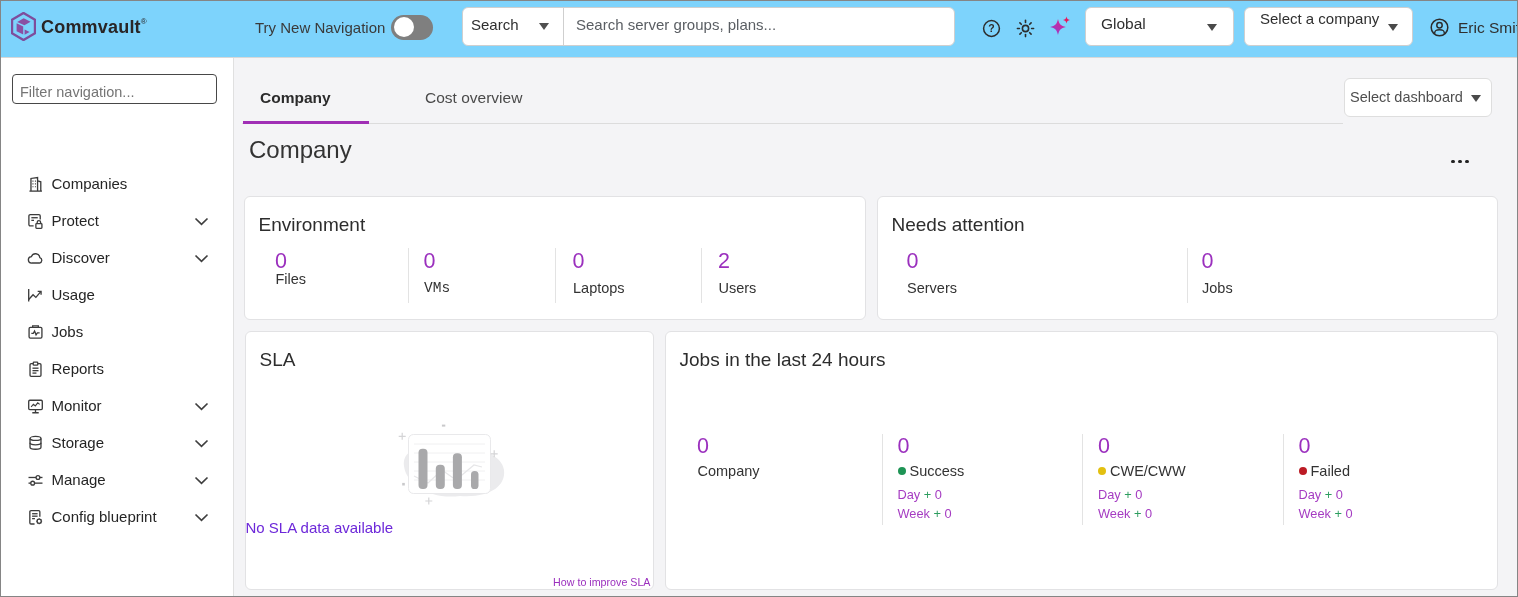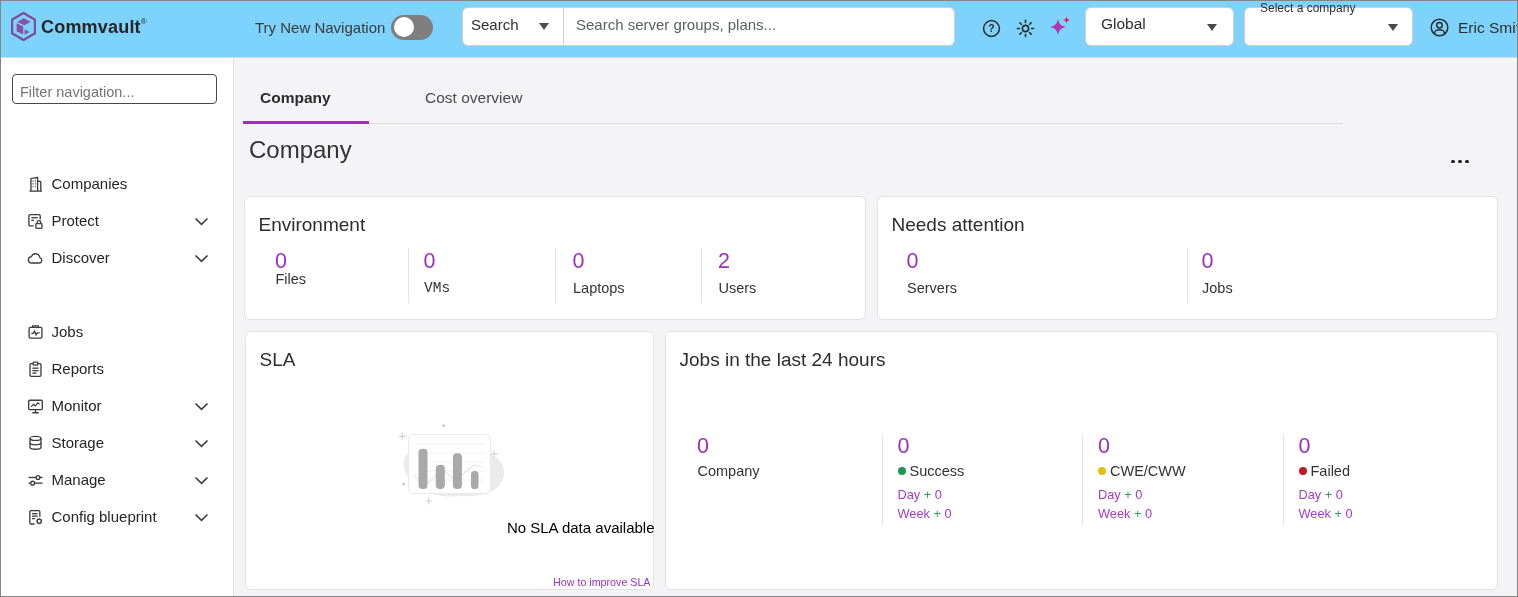--- a/index.html
+++ b/index.html
@@ -82,21 +82,21 @@
         </defs>
       <path d="M11 4 C12.2 9.4 13.6 10.8 19 12 C13.6 13.2 12.2 14.6 11 20 C9.8 14.6 8.4 13.2 3 12 C8.4 10.8 9.8 9.4 11 4 Z" fill="url(#spg)"></path>
       <path d="M19.5 1.5 C20.1 3.9 20.6 4.4 23 5 C20.6 5.6 20.1 6.1 19.5 8.5 C18.9 6.1 18.4 5.6 16 5 C18.4 4.4 18.9 3.9 19.5 1.5 Z" fill="#e8175c"></path>
     </svg>
 
     <div class="abs bordered" style="left:1084px; top:6px; width:149px; height:39px;"></div>
     <div class="abs hdrtxt" style="left:1100px; top:14px; color:#2f2f2f;">Global</div>
     <div class="abs caret" style="left:1206px; top:23px;"></div>
 
     <div class="abs bordered" style="left:1243px; top:6px; width:169px; height:39px;"></div>
-    <div class="abs" style="left:1259px; top:0; font-size:12px; color:#2f2f2f;">Select a company</div>
+    <div class="abs" style="left:1259px; top:9px; font-size:15px; color:#2f2f2f;">Select a company</div>
     <div class="abs caret" style="left:1387px; top:23px;"></div>
 
     <svg class="abs" style="left:1429px; top:17px;" width="19" height="19" viewBox="0 0 19 19">
       <circle cx="9.5" cy="9.5" r="8.3" fill="none" stroke="#2c2c2c" stroke-width="1.5"></circle>
       <circle cx="9.5" cy="7.2" r="2.7" fill="none" stroke="#2c2c2c" stroke-width="1.5"></circle>
       <path d="M4.6 15.7 C4.6 12.6 5.8 11.7 9.5 11.7 C13.2 11.7 14.4 12.6 14.4 15.7" fill="none" stroke="#2c2c2c" stroke-width="1.5"></path>
     </svg>
     <div class="abs hdrtxt" style="left:1457px; top:18px; color:#2f2f2f; white-space:nowrap;">Eric Smith</div>
   </div>
 
@@ -134,20 +134,28 @@
         </svg>
     </div>
     <div class="navrow" style="top:182px;">
       <svg class="ic" width="18" height="18" viewBox="0 0 18 18" fill="none" stroke="#3c3c3c" stroke-width="1.4">
         <path d="M5 13.8 a3.4 3.4 0 0 1 -0.3 -6.8 A4.6 4.6 0 0 1 13.6 8 a3 3 0 0 1 -0.4 5.8 Z"></path>
       </svg>
       <span class="nt">Discover</span>
       <svg class="ch" width="15" height="9" viewBox="0 0 15 9" fill="none" stroke="#3f3f3f" stroke-width="1.7">
           <path d="M1.5 1.5 L7.5 7.3 L13.5 1.5"></path>
         </svg>
+    </div>
+    <div class="navrow" style="top:219px;">
+      <svg class="ic" width="18" height="18" viewBox="0 0 18 18" fill="none" stroke="#3c3c3c" stroke-width="1.4">
+        <path d="M1.8 15.4 V2.2"></path>
+        <path d="M1.8 13.2 L6.4 8.2 L9.4 11 L14.6 4.9"></path>
+        <path d="M14.9 8.2 V4.6 H11.3"></path>
+      </svg>
+      <span class="nt">Usage</span>
     </div>
     <div class="navrow" style="top:256px;">
       <svg class="ic" width="18" height="18" viewBox="0 0 18 18" fill="none" stroke="#3c3c3c" stroke-width="1.4">
         <rect x="2.2" y="3.6" width="13.6" height="11.4" rx="1.4"></rect>
         <path d="M6 3.6 V2 h6 v1.6"></path>
         <path d="M4.6 10 h2 l1.4 -2.6 1.6 4 1.4 -2 h2.4"></path>
       </svg>
       <span class="nt">Jobs</span>
     </div>
     <div class="navrow" style="top:293px;">
@@ -218,20 +226,24 @@
         </svg>
     </div>
   </div>
 
   <div id="main">
 
     <div class="abs" style="left:8px; top:64.5px; width:1101px; height:1px; background:#dcdcdc;"></div>
     <div class="abs" style="left:26px; top:31px; font-size:15.5px; font-weight:700; color:#2b2b2b;">Company</div>
     <div class="abs" style="left:191px; top:31px; font-size:15.5px; color:#4a4a4a;">Cost overview</div>
     <div class="abs" style="left:9px; top:62.5px; width:126px; height:3px; background:#a02fb5;"></div>
+    <div class="abs" style="left:1110px; top:20px; width:148px; height:39px; background:#fff; border:1px solid #dedede; border-radius:6px;">
+      <span style="position:absolute; left:5px; top:10px; font-size:14.5px; color:#4f4f4f; white-space:nowrap;">Select dashboard</span>
+      <span class="caret" style="position:absolute; right:10px; top:16px; border-top-width:7px; border-left-width:5.5px; border-right-width:5.5px;"></span>
+    </div>
 
     <div class="abs" style="left:15px; top:77.5px; font-size:24px; color:#333;">Company</div>
     <div class="abs" style="left:1217px; top:101.5px;">
       <span style="position:absolute; left:0; width:3.5px; height:3.5px; background:#222; border-radius:50%;"></span>
       <span style="position:absolute; left:7px; width:3.5px; height:3.5px; background:#222; border-radius:50%;"></span>
       <span style="position:absolute; left:14px; width:3.5px; height:3.5px; background:#222; border-radius:50%;"></span>
     </div>
 
     <div class="card" style="left:9.5px; top:138px; width:622px; height:124px;">
       <div class="cardtitle" style="left:14px; top:17px;">Environment</div>
@@ -278,21 +290,21 @@
         </g>
         <g stroke="#d4d4d6" stroke-width="1.2">
           <path d="M8.2 14.8 v7 M4.7 18.3 h7"></path>
           <path d="M100.2 32.3 v7 M96.7 35.8 h7"></path>
           <path d="M34.8 79.5 v7 M31.3 83 h7"></path>
         </g>
         <rect x="47.9" y="6.6" width="3.4" height="2" fill="#c9c9cb"></rect>
         <rect x="8.2" y="64.9" width="2.6" height="2.6" fill="#c9c9cb"></rect>
       </svg>
       <div class="abs" style="left:0; top:244px; width:405px; text-align:right; font-size:10.7px; color:#9b30be;">How to improve SLA</div>
-      <div class="abs" style="left:0; top:187px; width:409px; text-align:right; font-size:15px; color:#000000;">No SLA data available</div>
+      <div class="abs" style="left:0; top:187px; width:409px; text-align:left; font-size:15px; color:#6d28d9;">No SLA data available</div>
     </div>
 
     <div class="card" style="left:430.5px; top:272.5px; width:833.5px; height:259px;">
       <div class="cardtitle" style="left:14px; top:17px;">Jobs in the last 24 hours</div>
       <div class="vdiv" style="left:216px; top:102px; height:91px;"></div>
       <div class="vdiv" style="left:416.5px; top:102px; height:91px;"></div>
       <div class="vdiv" style="left:617px; top:102px; height:91px;"></div>
       <div class="num" style="left:31.5px; top:102px;">0</div>
       <div class="lbl" style="left:32px; top:131.5px;">Company</div>
       <div class="num" style="left:232px; top:102px;">0</div>

